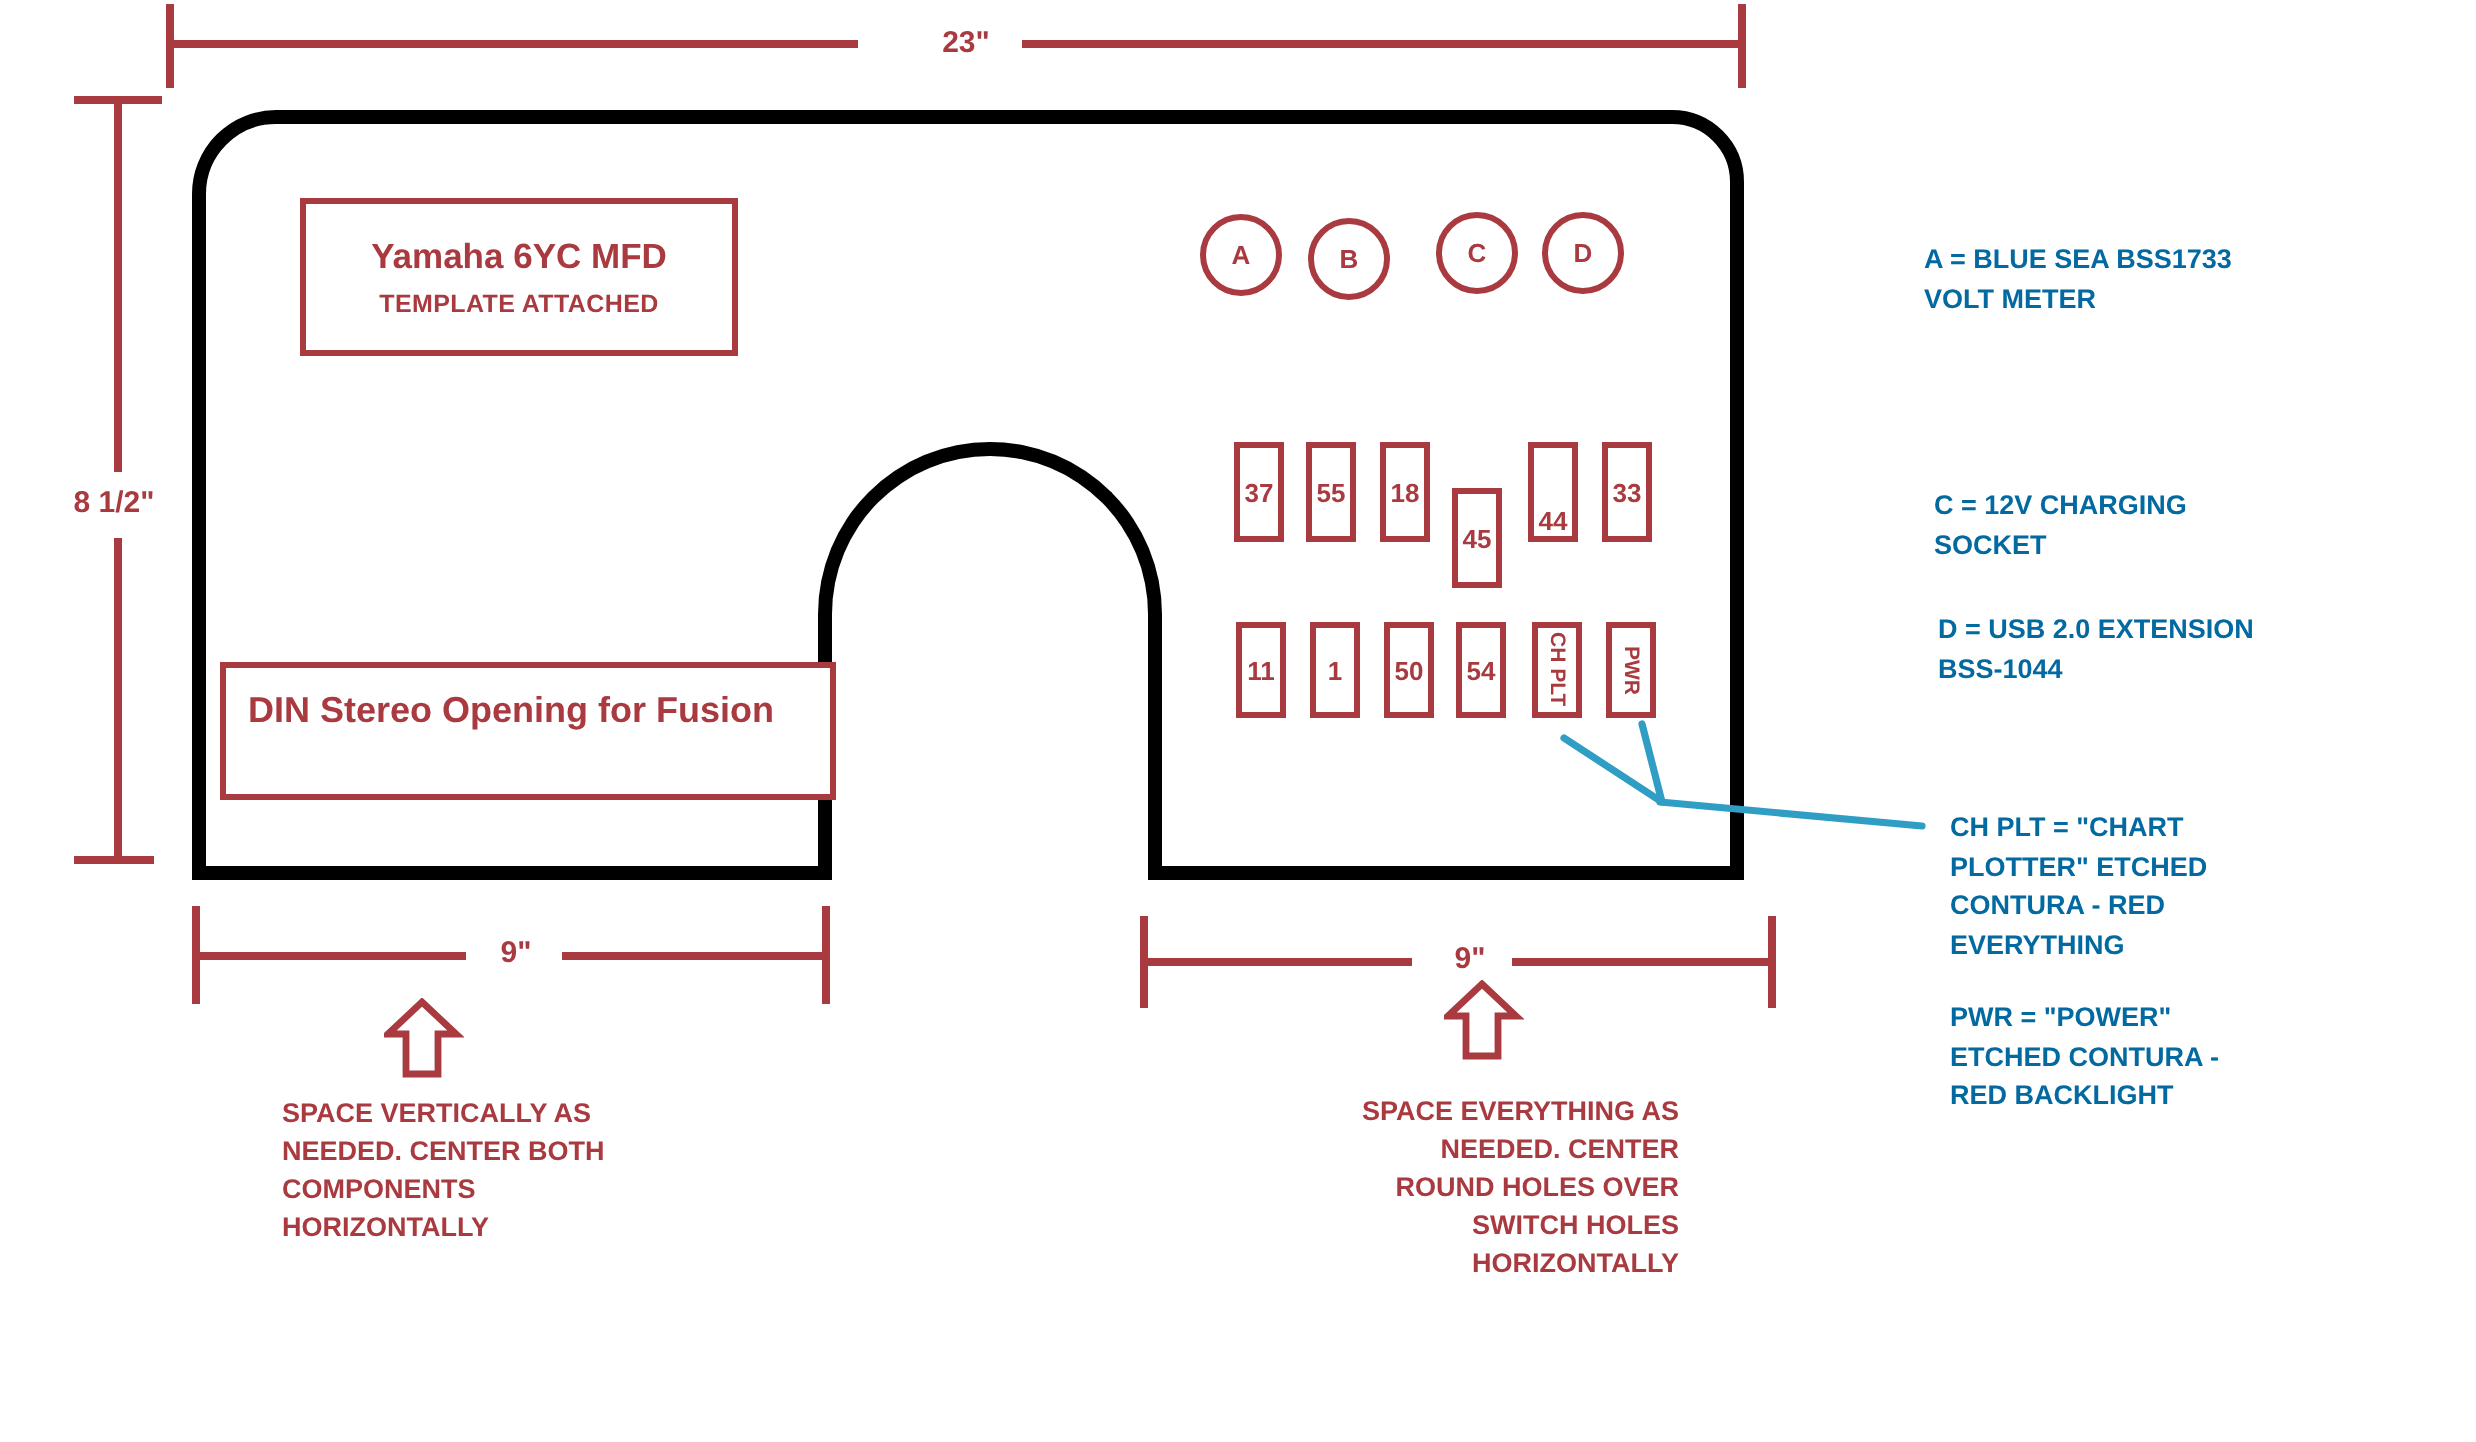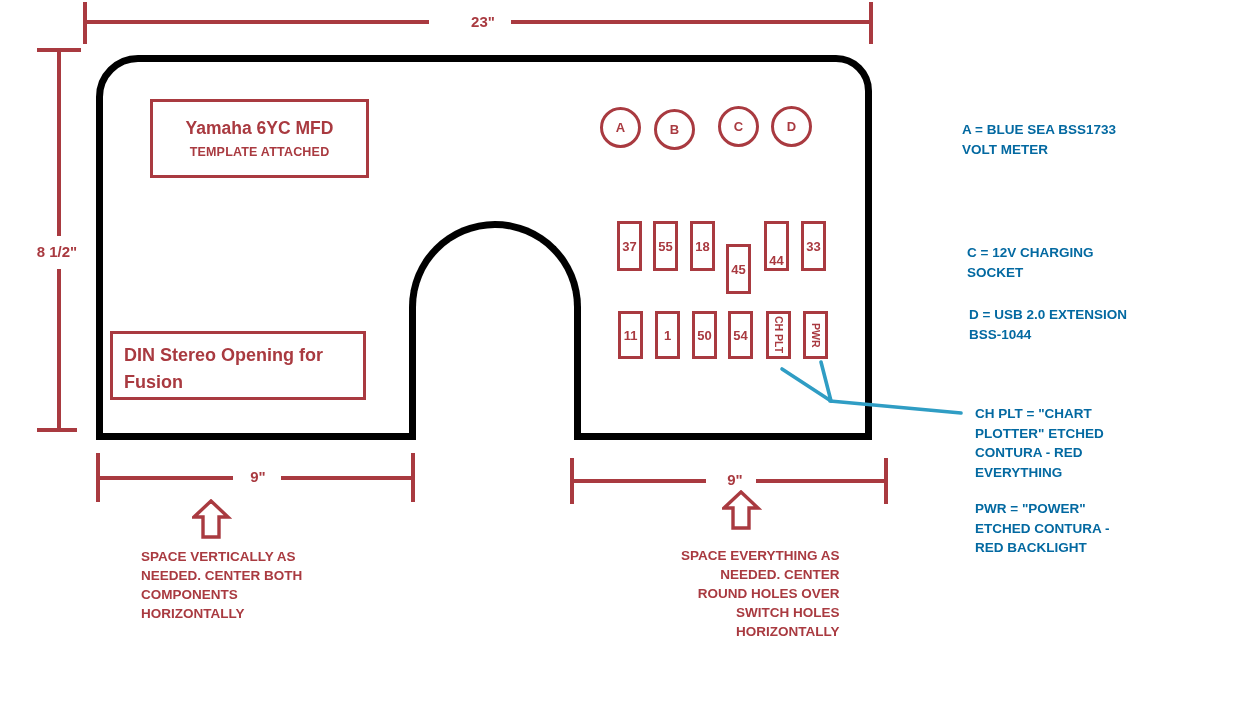--- a/index.html
+++ b/index.html
@@ -25,21 +25,21 @@
     background:#fff;box-sizing:border-box;z-index:2;
   }
   .red-box{
     position:absolute;border:3px solid #a93a40;background:#fff;
     box-sizing:border-box;z-index:3;color:#a93a40;font-weight:bold;
   }
   .mfd-box{left:150px;top:99px;width:219px;height:79px;
     display:flex;flex-direction:column;align-items:center;justify-content:center;gap:9px;}
   .mfd-title{font-size:17.5px;line-height:18px;}
   .mfd-sub{font-size:12.5px;line-height:13px;letter-spacing:.2px;}
-  .din-box{left:110px;top:331px;width:256px;height:69px;
+  .din-box{left:110px;top:331px;width:308px;height:69px;
     font-size:18px;line-height:27px;padding:8px 0 0 11px;}
   .hole{
     position:absolute;width:41px;height:41px;border:3px solid #a93a40;border-radius:50%;
     box-sizing:border-box;background:#fff;z-index:3;color:#a93a40;font-weight:bold;font-size:13px;
     display:flex;align-items:center;justify-content:center;
   }
   .switch{
     position:absolute;width:25px;height:50px;border:3px solid #a93a40;background:#fff;
     box-sizing:border-box;z-index:3;color:#a93a40;font-weight:bold;font-size:13px;
     display:flex;align-items:center;justify-content:center;

